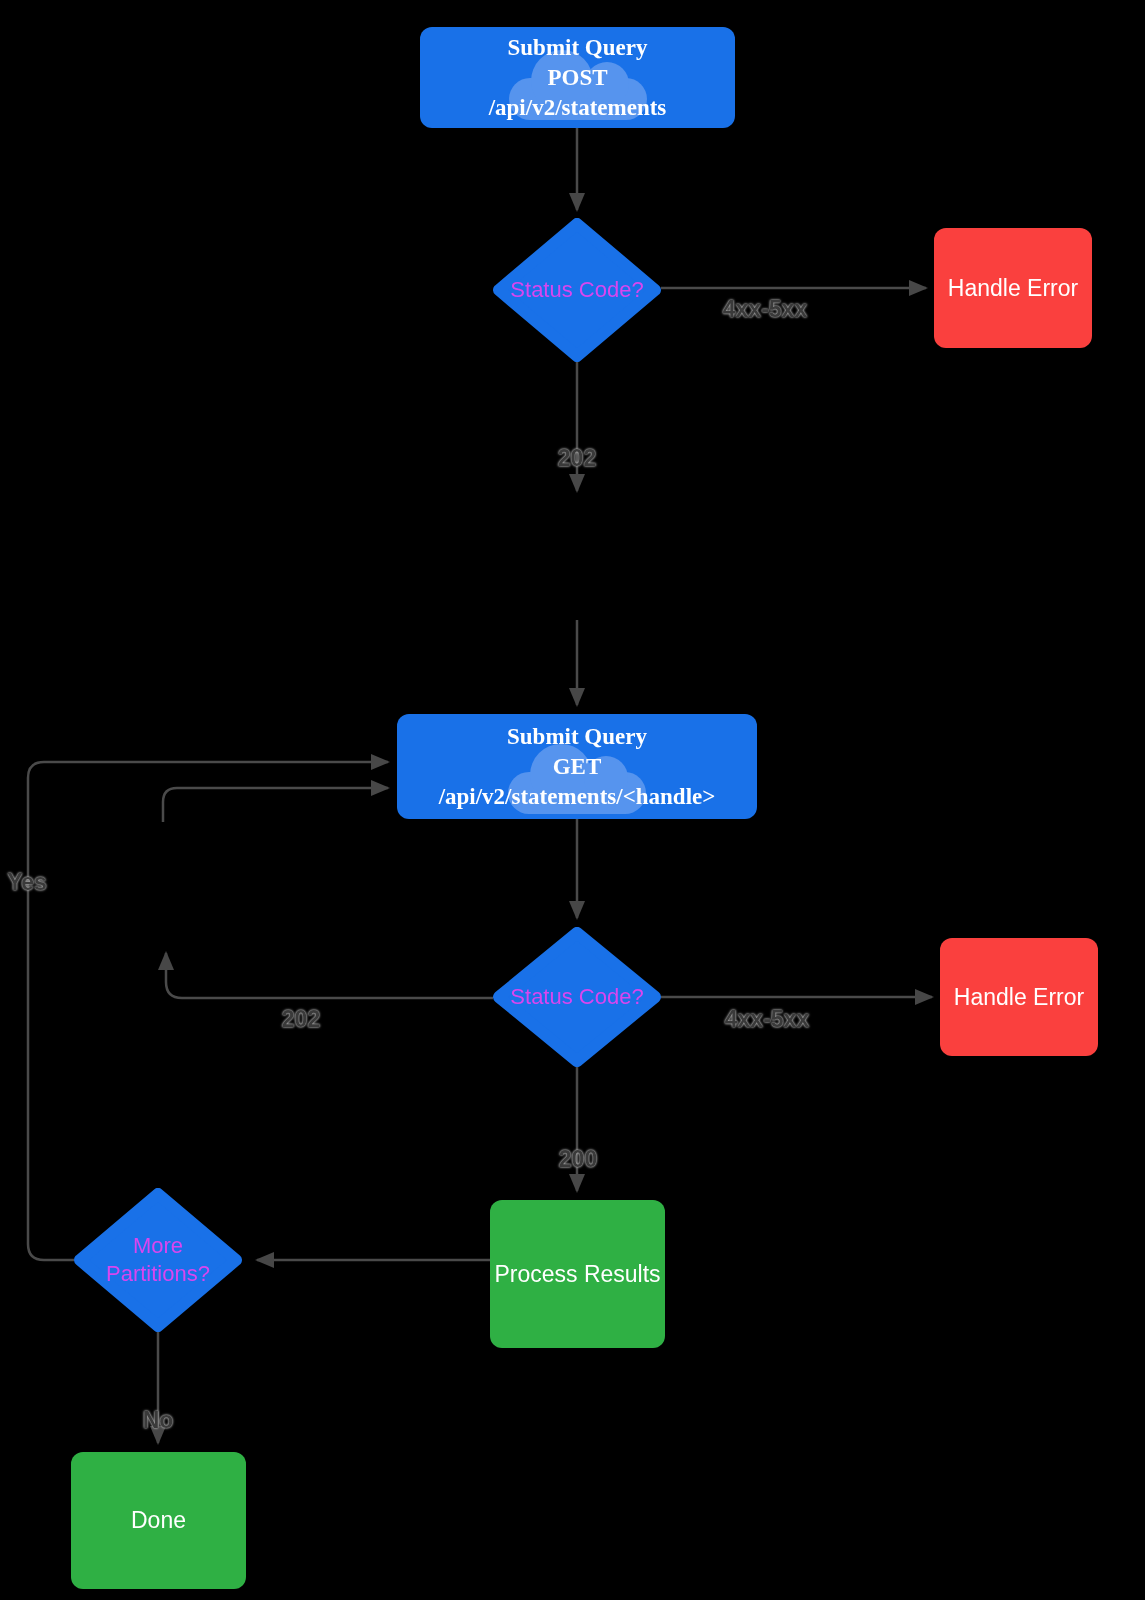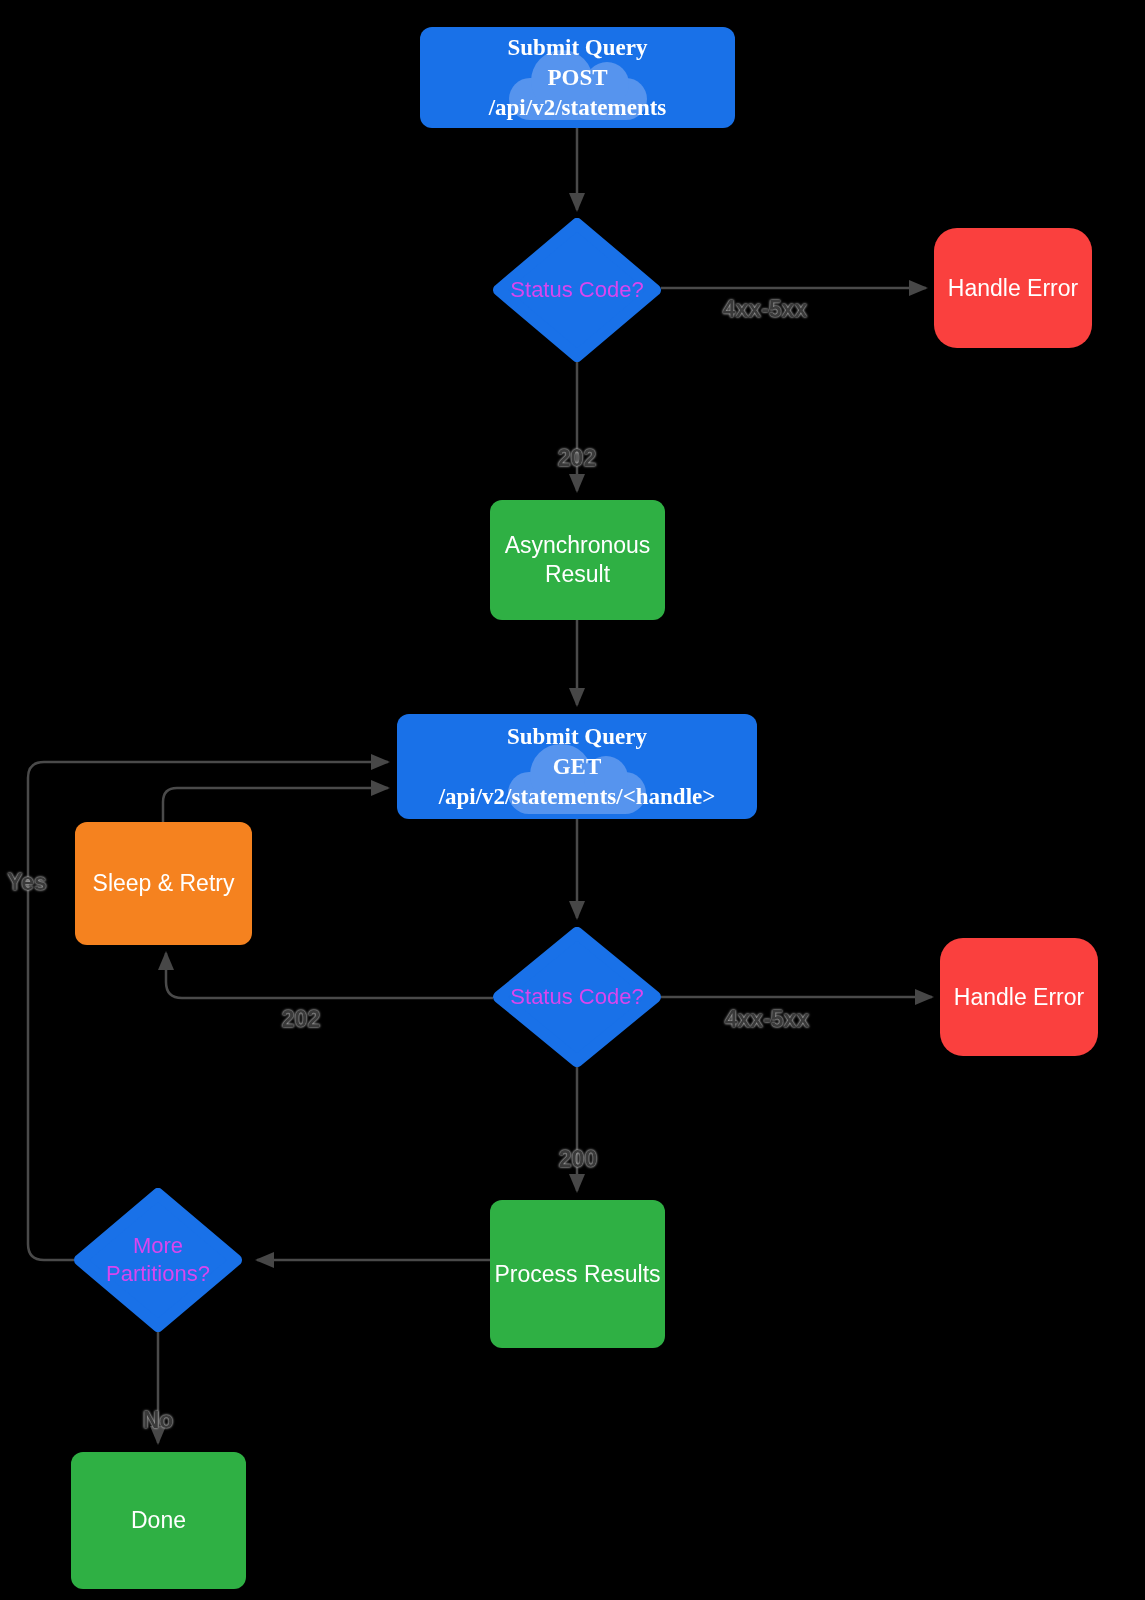--- a/index.html
+++ b/index.html
@@ -13,21 +13,21 @@
 
   .node {
     position:absolute; display:flex; flex-direction:column;
     align-items:center; justify-content:center; text-align:center;
     color:#fff; border-radius:12px; box-sizing:border-box;
   }
   .node .ln { display:block; position:relative; z-index:2; }
 
   .blue   { background:#1971E8; }
   .green  { background:#2FB044; }
-  .red    { background:#FA403E;border-radius:23px; }
+  .red    { background:#FA403E; }
   .orange { background:#F5821F; }
 
   .query-box { font-weight:bold; font-size:23px; line-height:30px;font-family:Liberation Serif, serif; }
   .plain-box { font-size:23px; line-height:29px; }
 
   .diamond { position:absolute; }
   .diamond .dtext {
     position:absolute; left:0; top:0; width:100%; height:100%;
     display:flex; flex-direction:column; align-items:center; justify-content:center;
     color:#d946ef; font-size:22px; line-height:28px; text-align:center;
@@ -99,35 +99,28 @@
     <svg width="168" height="144" viewBox="0 0 168 144">
       <polygon points="84,6 162,72 84,138 6,72" fill="#1971E8" stroke="#1971E8" stroke-width="12" stroke-linejoin="round"></polygon>
     </svg>
     <div class="dtext">Status Code?</div>
   </div>
 
   <div class="node red plain-box" style="left:934px; top:228px; width:158px; height:120px;">
     <span class="ln">Handle Error</span>
   </div>
 
-  <div class="node green plain-box" style="left:490px; top:500px; width:175px; height:120px;">
-    <span class="ln">Asynchronous</span>
-    <span class="ln">Result</span>
-  </div>
 
   <div class="node blue query-box" style="left:397px; top:714px; width:360px; height:105px;">
     <span class="cloud" style="bottom:5px;"></span>
     <span class="ln">Submit Query</span>
     <span class="ln">GET</span>
     <span class="ln">/api/v2/statements/&lt;handle&gt;</span>
   </div>
 
-  <div class="node orange plain-box" style="left:75px; top:822px; width:177px; height:123px;">
-    <span class="ln">Sleep &amp; Retry</span>
-  </div>
 
   <div class="diamond" style="left:493px; top:927px; width:168px; height:140px;">
     <svg width="168" height="140" viewBox="0 0 168 140">
       <polygon points="84,6 162,70 84,134 6,70" fill="#1971E8" stroke="#1971E8" stroke-width="12" stroke-linejoin="round"></polygon>
     </svg>
     <div class="dtext">Status Code?</div>
   </div>
 
   <div class="node red plain-box" style="left:940px; top:938px; width:158px; height:118px;">
     <span class="ln">Handle Error</span>

